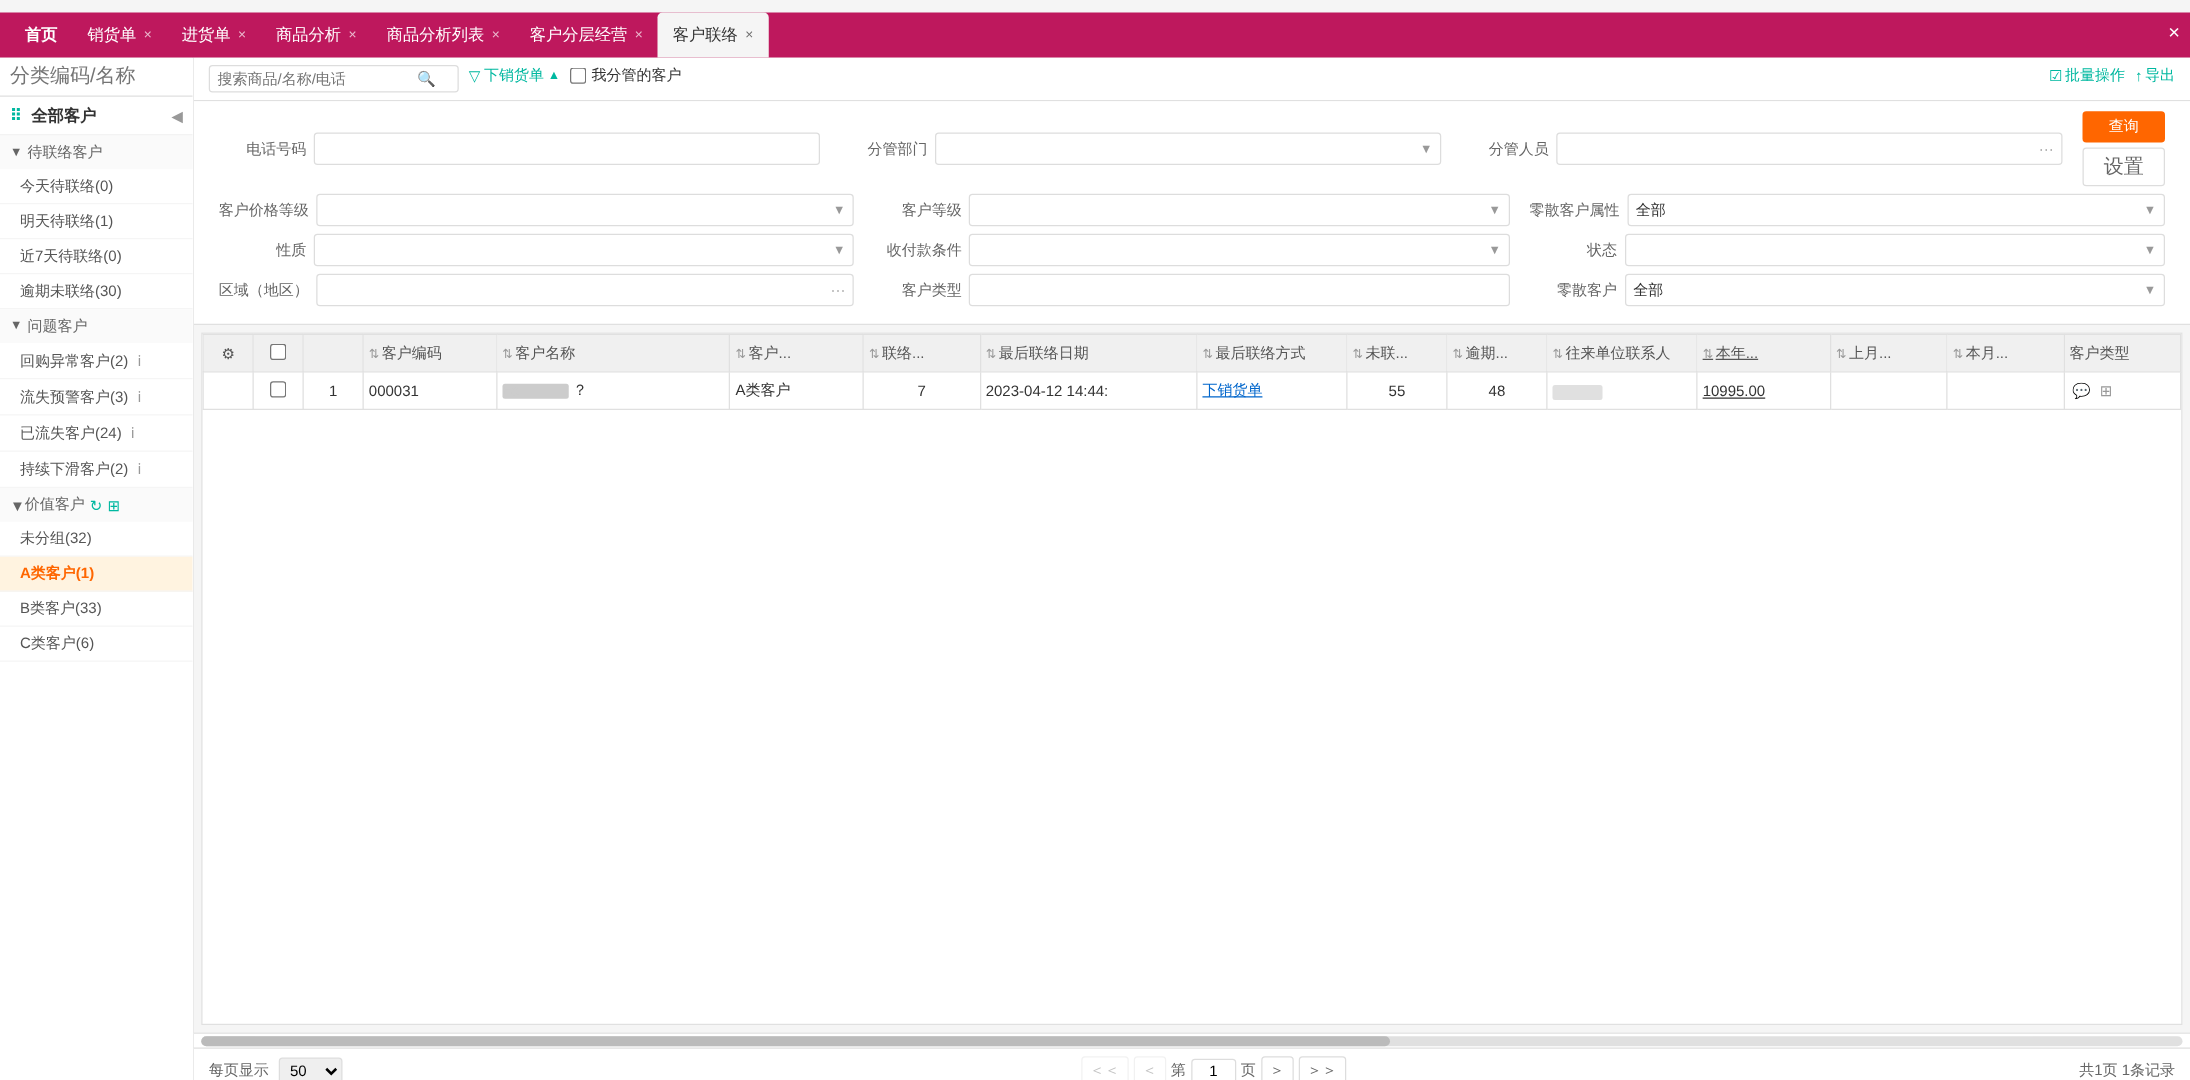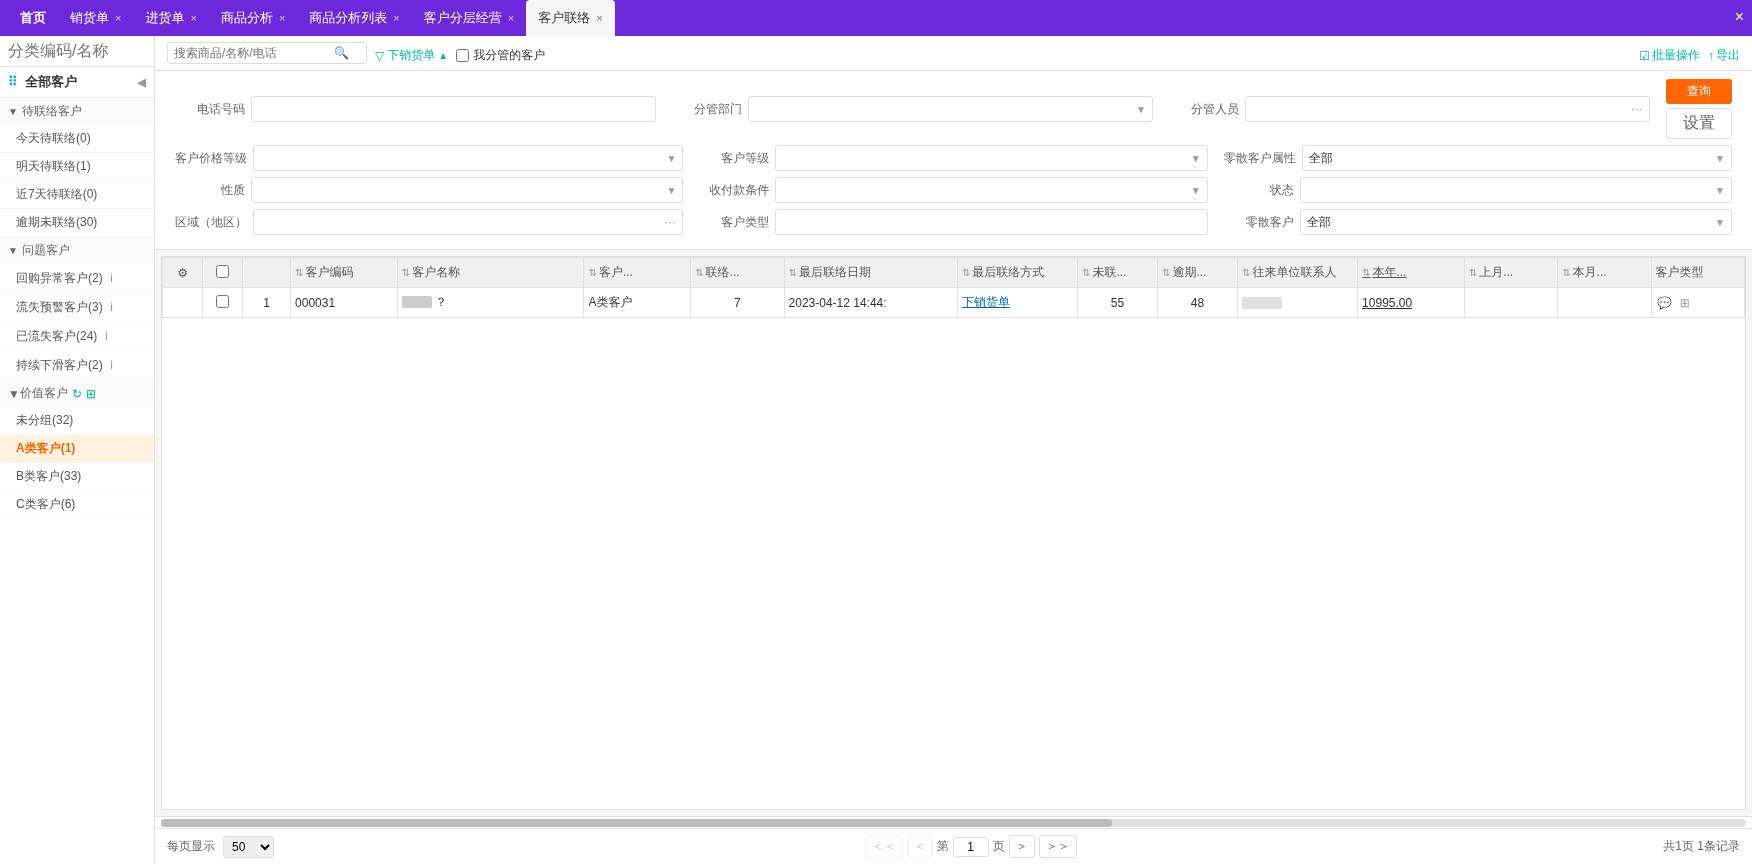--- a/index.html
+++ b/index.html
@@ -1,22 +1,22 @@
 <!DOCTYPE html>
 <html><head>
   <meta charset="utf-8">
   <style>
     * { box-sizing: border-box; margin: 0; padding: 0; }
     body { font-family: 'Microsoft YaHei', Arial, sans-serif; font-size: 12px; background: #f5f5f5; color: #333; overflow: hidden; width: 1752px; height: 864px; }
 
     
     .top-nav {
       display: flex; align-items: center;
-      background: #6d28d9; height: 36px; padding: 0 8px;
-      color: white; position: relative;
+      background: #be185d; height: 36px; padding: 0 8px;
+      color: white; position: relative; margin-top: 10px;
     }
     .nav-item {
       display: flex; align-items: center; height: 100%;
       padding: 0 12px; cursor: pointer; font-size: 13px;
       white-space: nowrap; color: white;
     }
     .nav-item.active {
       background: #f5f5f5; color: #333; border-radius: 4px 4px 0 0;
     }
     .nav-item .close-x {
@@ -73,21 +73,21 @@
     .sidebar-group-2 .add-icon { margin-left: 4px; color: #00b8a0; cursor: pointer; }
 
     
     .content-area {
       flex: 1; display: flex; flex-direction: column;
       background: #f5f5f5; overflow: hidden;
     }
 
     
     .toolbar {
-      display: flex; align-items: flex-end;
+      display: flex; align-items: flex-start;
       padding: 6px 12px; background: white;
       border-bottom: 1px solid #e0e0e0; gap: 8px;
     }
     .toolbar-search {
       display: flex; align-items: center;
       border: 1px solid #ddd; border-radius: 3px;
       padding: 3px 6px; width: 200px;
     }
     .toolbar-search input {
       border: none; outline: none; font-size: 12px; width: 160px;
@@ -474,21 +474,21 @@
             <th class="col-action"><span>客户类型</span></th>
           </tr>
         </thead>
         <tbody>
           <tr>
             <td class="col-gear"></td>
             <td class="col-check"><input type="checkbox" class="checkbox" style=""></td>
             <td class="col-num" style="text-align:center;"><span>1</span></td>
             <td class="col-code"><span>000031</span></td>
             <td class="col-name">
-              <span style="display:inline-block; background:#ccc; color:#ccc; border-radius:2px; width:30px; font-size:11px;">Ea</span>
+              <span style="display:inline-block; background:#ccc; color:#ccc; border-radius:2px; width:53px; font-size:11px;">Ea</span>
               <span>？</span>
             </td>
             <td class="col-level"><span>A类客户</span></td>
             <td class="col-contact" style="text-align:center;"><span>7</span></td>
             <td class="col-last-date"><span>2023-04-12 14:44:</span></td>
             <td class="col-last-method"><span class="link-text">下销货单</span></td>
             <td class="col-no-contact" style="text-align:center;"><span>55</span></td>
             <td class="col-overdue" style="text-align:center;"><span>48</span></td>
             <td class="col-unit-contact">
               <span style="display:inline-block; background:#e0e0e0; color:#e0e0e0; border-radius:2px; width:40px; font-size:11px;">RE .</span>

